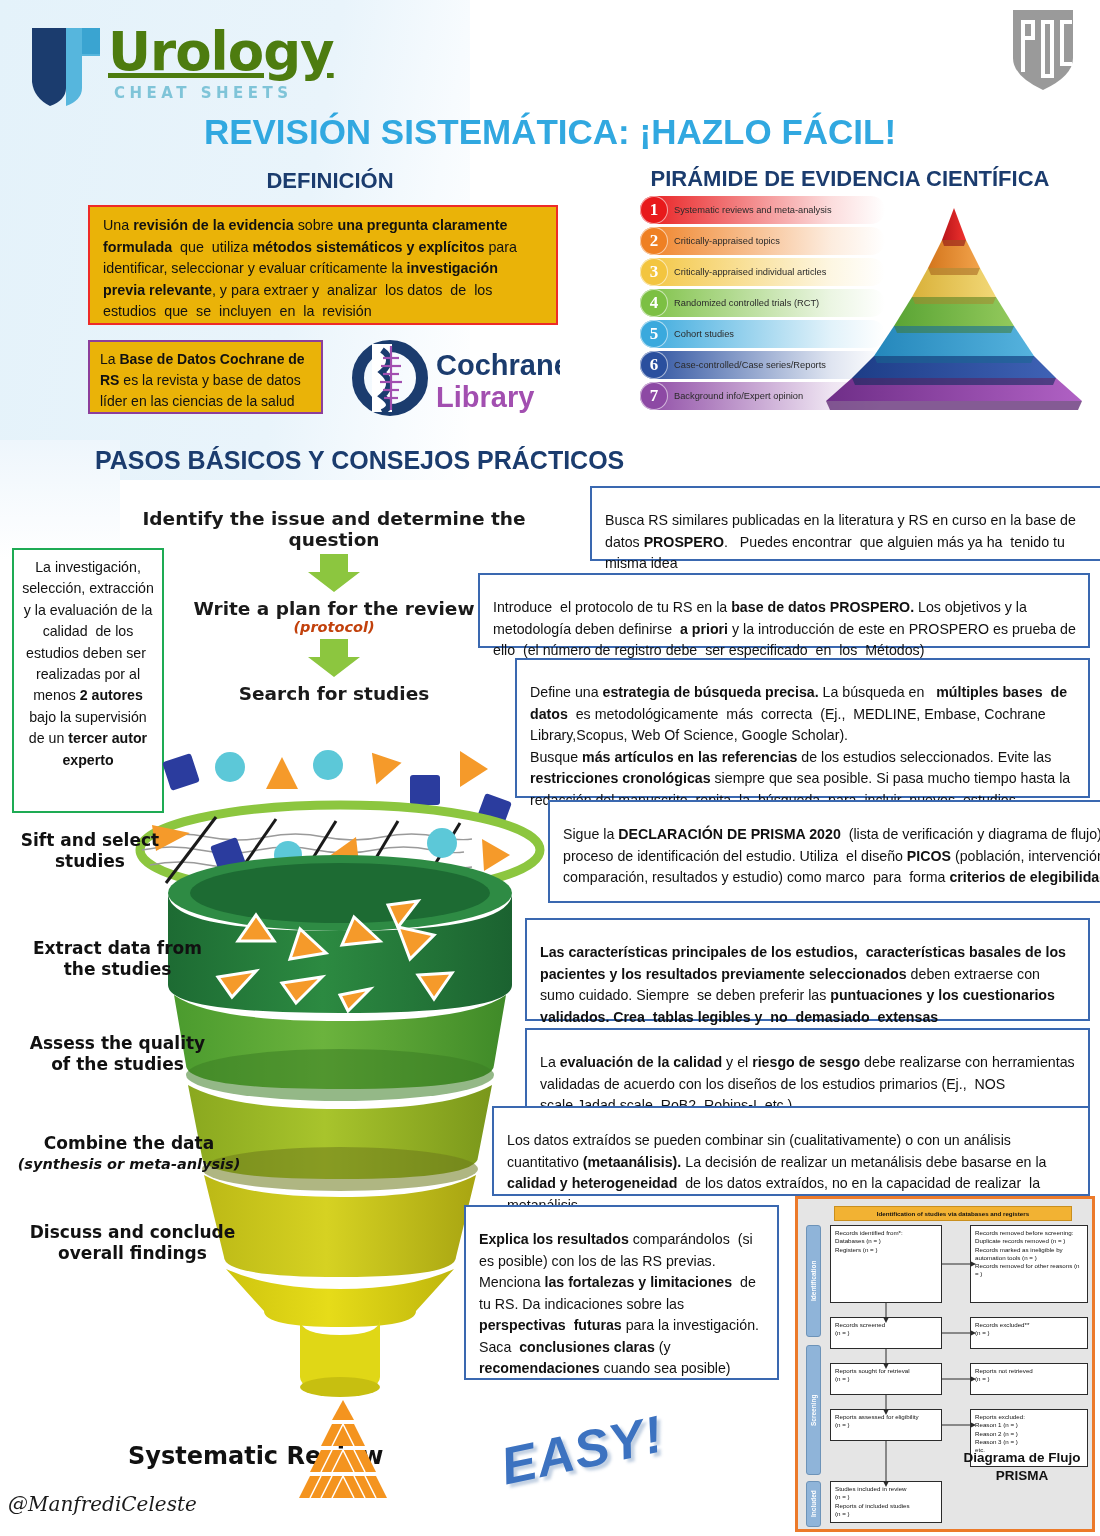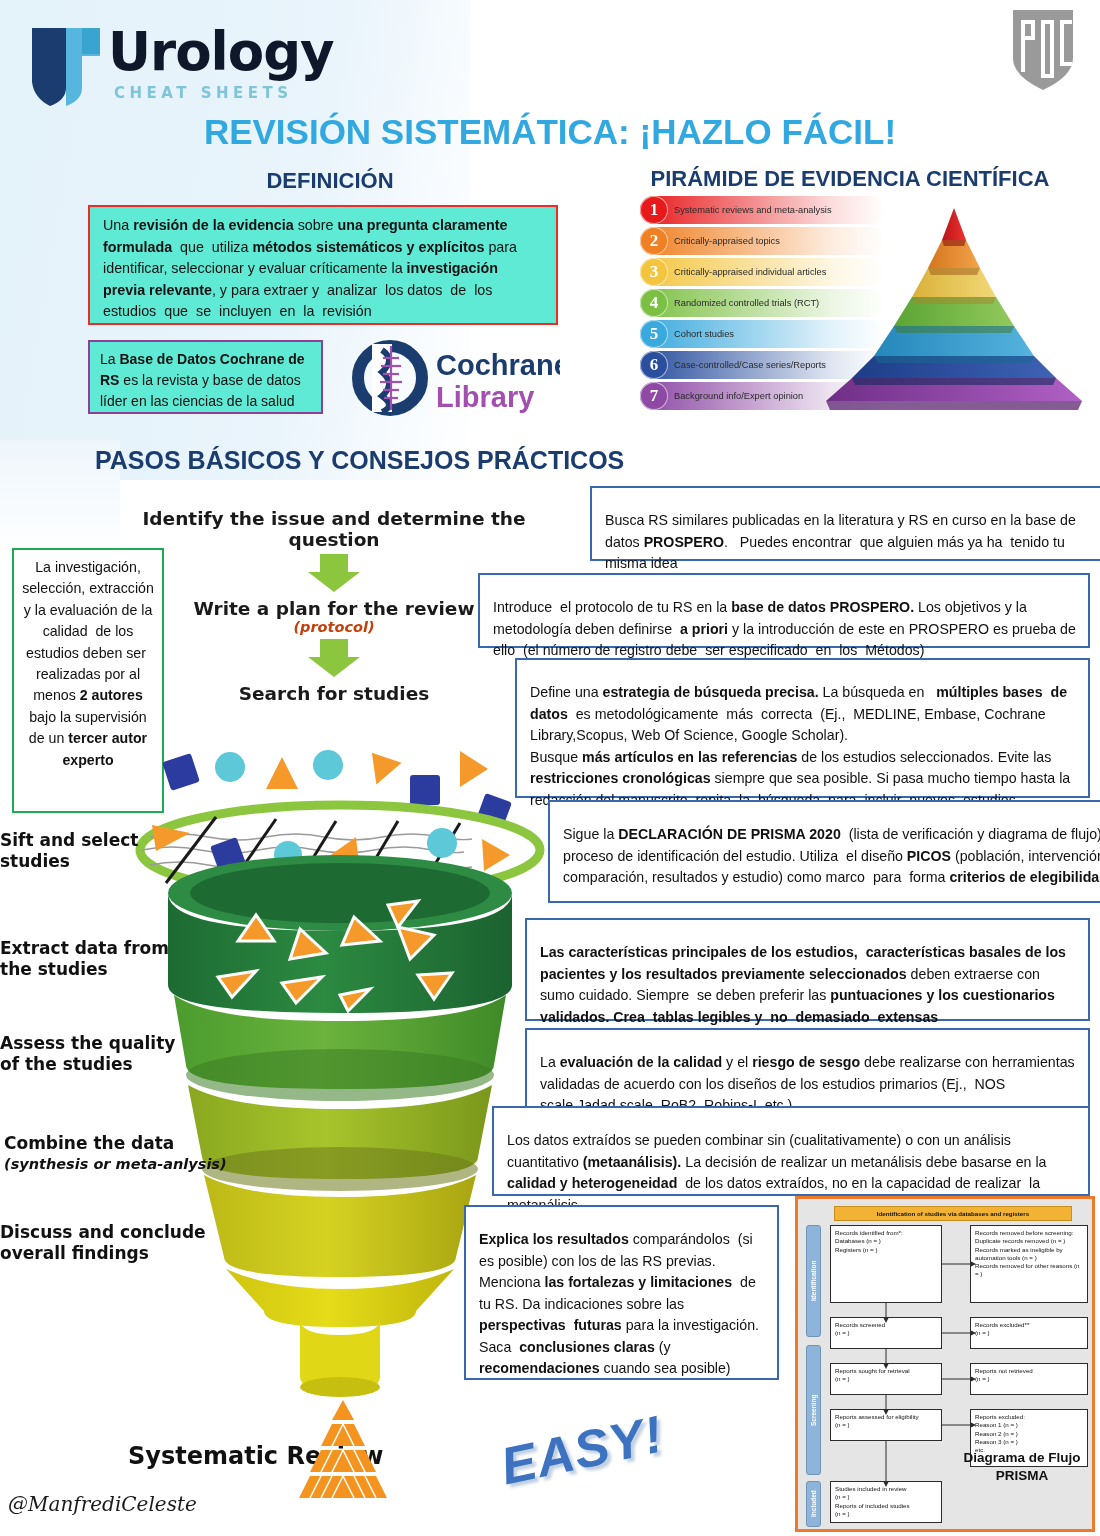--- a/index.html
+++ b/index.html
@@ -22,22 +22,22 @@
     background:linear-gradient(180deg,#eef6fc,#ffffff);
     z-index:0;
   }
   .layer { position:absolute; z-index:2; }
 
   
   #logo { left:30px; top:18px; width:330px; height:100px; }
   .shield { position:absolute; left:0; top:6px; width:72px; height:84px; }
   .logo-text { position:absolute; left:78px; top:6px; }
   .logo-urology {
-    font-size:53px; font-weight:bold; color:#0f172a; letter-spacing:-1px;
-    line-height:56px; font-family:"DejaVu Sans", sans-serif;
+    font-size:53px; font-weight:bold; color:#4d7c0f; letter-spacing:-1px;
+    line-height:56px; font-family:"DejaVu Sans", sans-serif;text-decoration:underline;
   }
   .logo-sub {
     position:absolute; left:84px; top:66px;
     font-size:15px; font-weight:bold; color:#7fc4d8; letter-spacing:4.5px;
     font-family:"DejaVu Sans", sans-serif;
   }
 
   
   #roc { right:22px; top:8px; width:70px; height:84px; }
 
@@ -55,21 +55,21 @@
   #h-piramide {
     left:600px; top:166px; width:500px; text-align:center;
     font-size:22px; font-weight:bold; color:#1b3c6e;
   }
   #h-pasos {
     left:95px; top:446px;
     font-size:25px; font-weight:bold; color:#1b3c6e;
   }
 
   
-  .tbox { background:#5eead4; }
+  .tbox { background:#eab308; }
   .tbox p { margin:0; }
   #def-box {
     left:88px; top:205px; width:470px; height:120px;
     border:2.5px solid #ee2b27; padding:8px 12px 6px 13px;
     font-size:14.3px; line-height:21.5px; color:#111;
   }
   #cochrane-box {
     left:88px; top:340px; width:235px; height:74px;
     border:2.5px solid #8c3f9b; padding:7px 10px;
     font-size:14px; line-height:21px; color:#111;
@@ -117,21 +117,21 @@
 
   
   #funnel { left:130px; top:745px; width:420px; height:690px; }
   #flow-top { left:124px; top:508px; width:420px; height:210px; }
   .flow-label { font-size:18.5px; font-weight:bold; color:#1a1a1a; text-align:center;
                 font-family:"DejaVu Sans", sans-serif; }
   .flow-sub { font-size:14.5px; font-weight:bold; font-style:italic; color:#c2410c;
               text-align:center; font-family:"DejaVu Sans", sans-serif; }
 
   .funnel-step {
-    position:absolute; text-align:left; font-size:17px; font-weight:bold;
+    position:absolute; text-align:center; font-size:17px; font-weight:bold;
     color:#111; line-height:21px; font-family:"DejaVu Sans", sans-serif;
   }
   .funnel-step .it { font-style:italic; font-size:14.5px; display:block; }
 
   
   #prisma {
     left:795px; top:1196px; width:300px; height:336px;
     border:3px solid #ec7a2a; background:#e5e5e5; padding:5px 4px 4px 4px;
   }
   #prisma-title {

